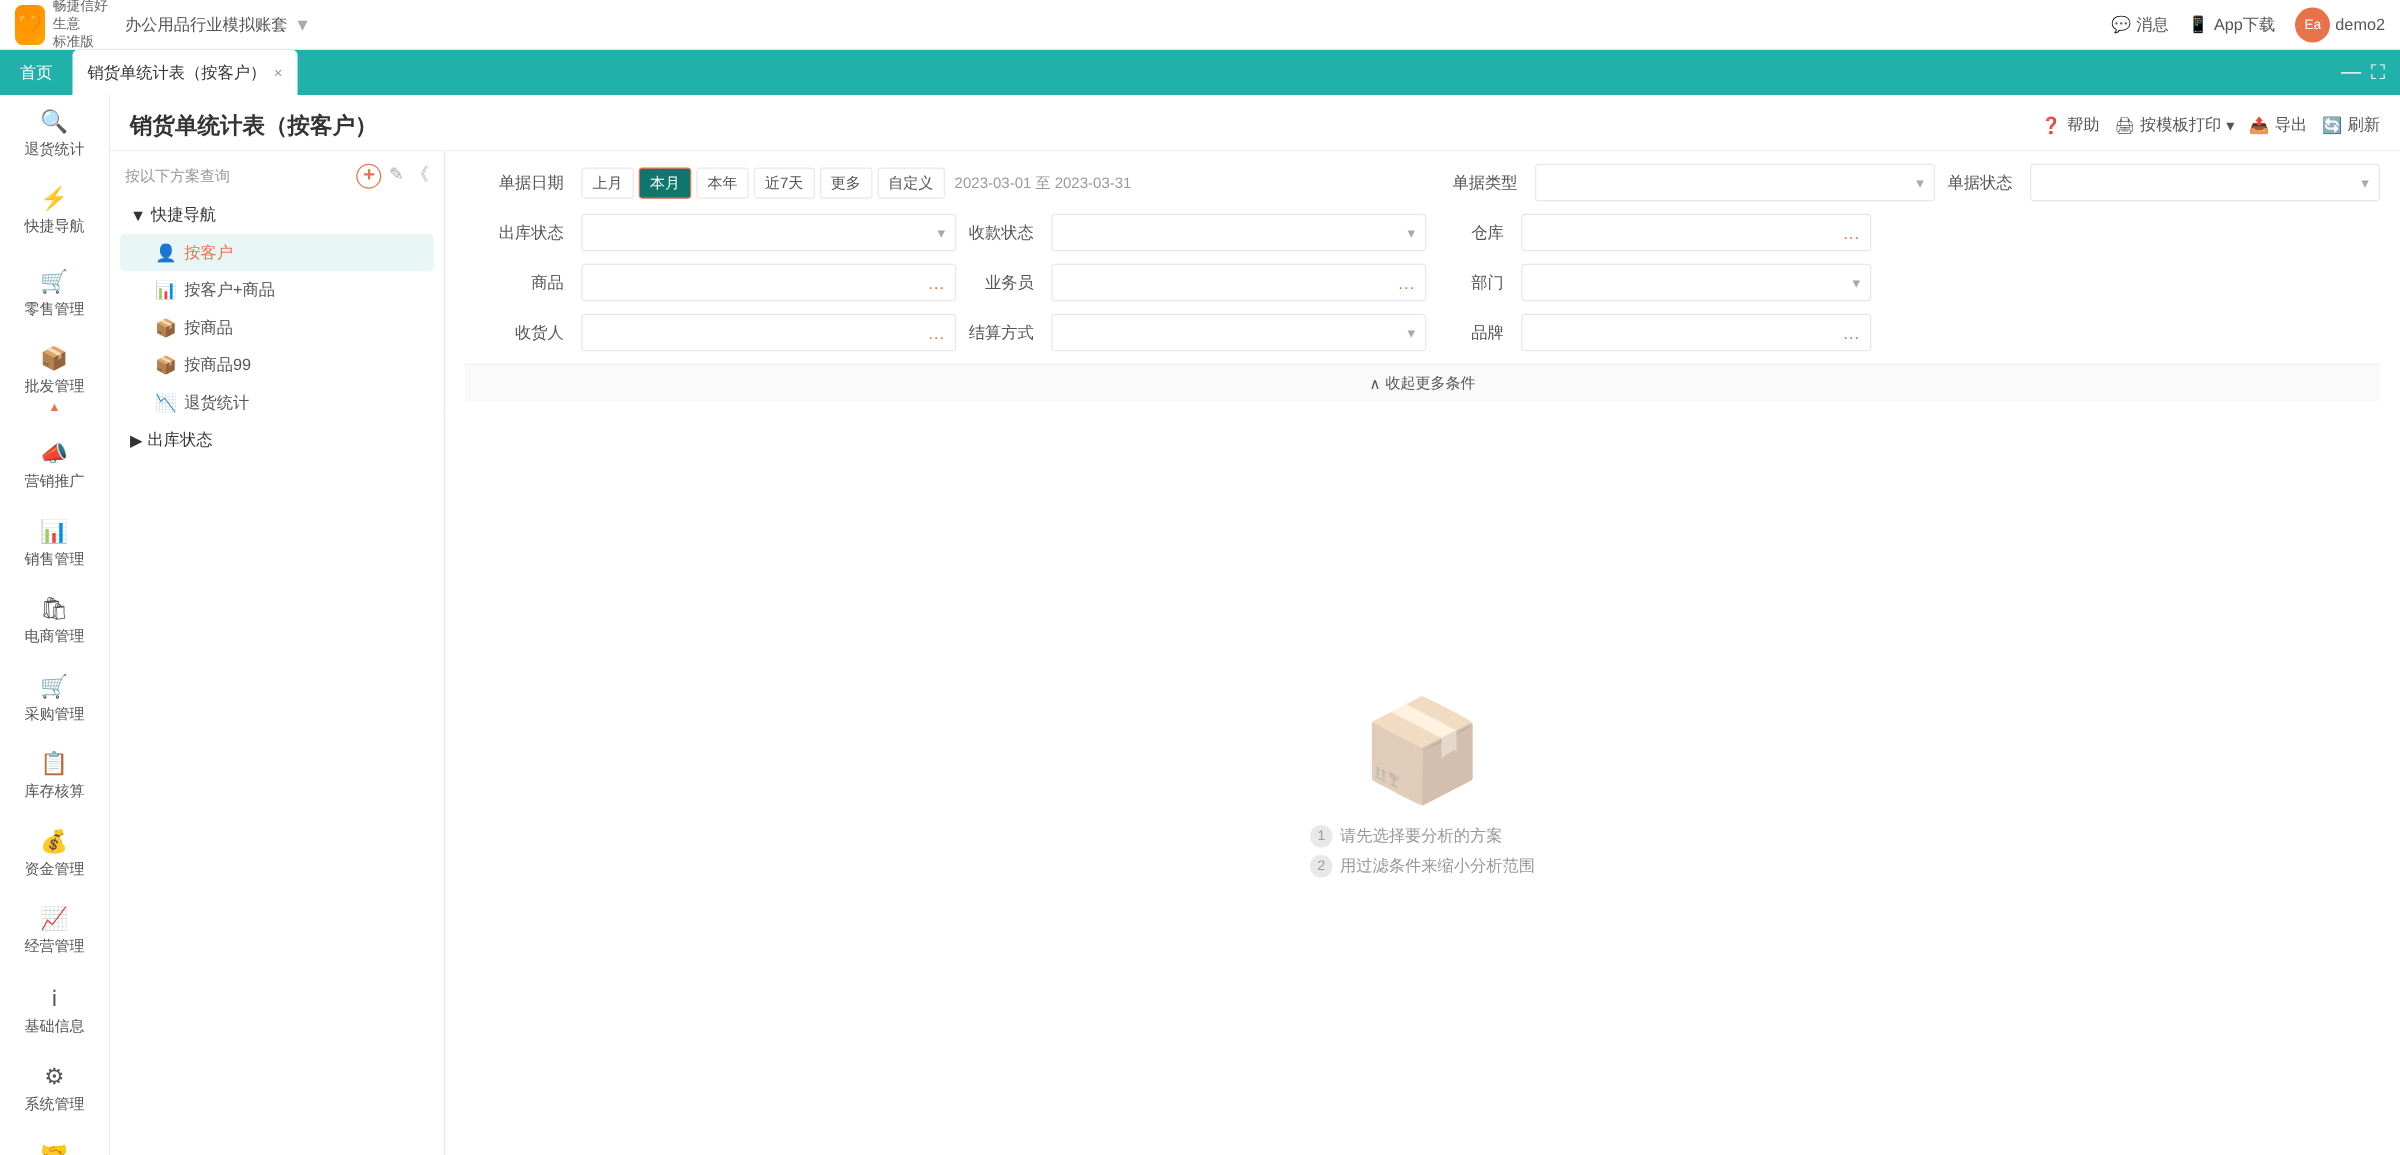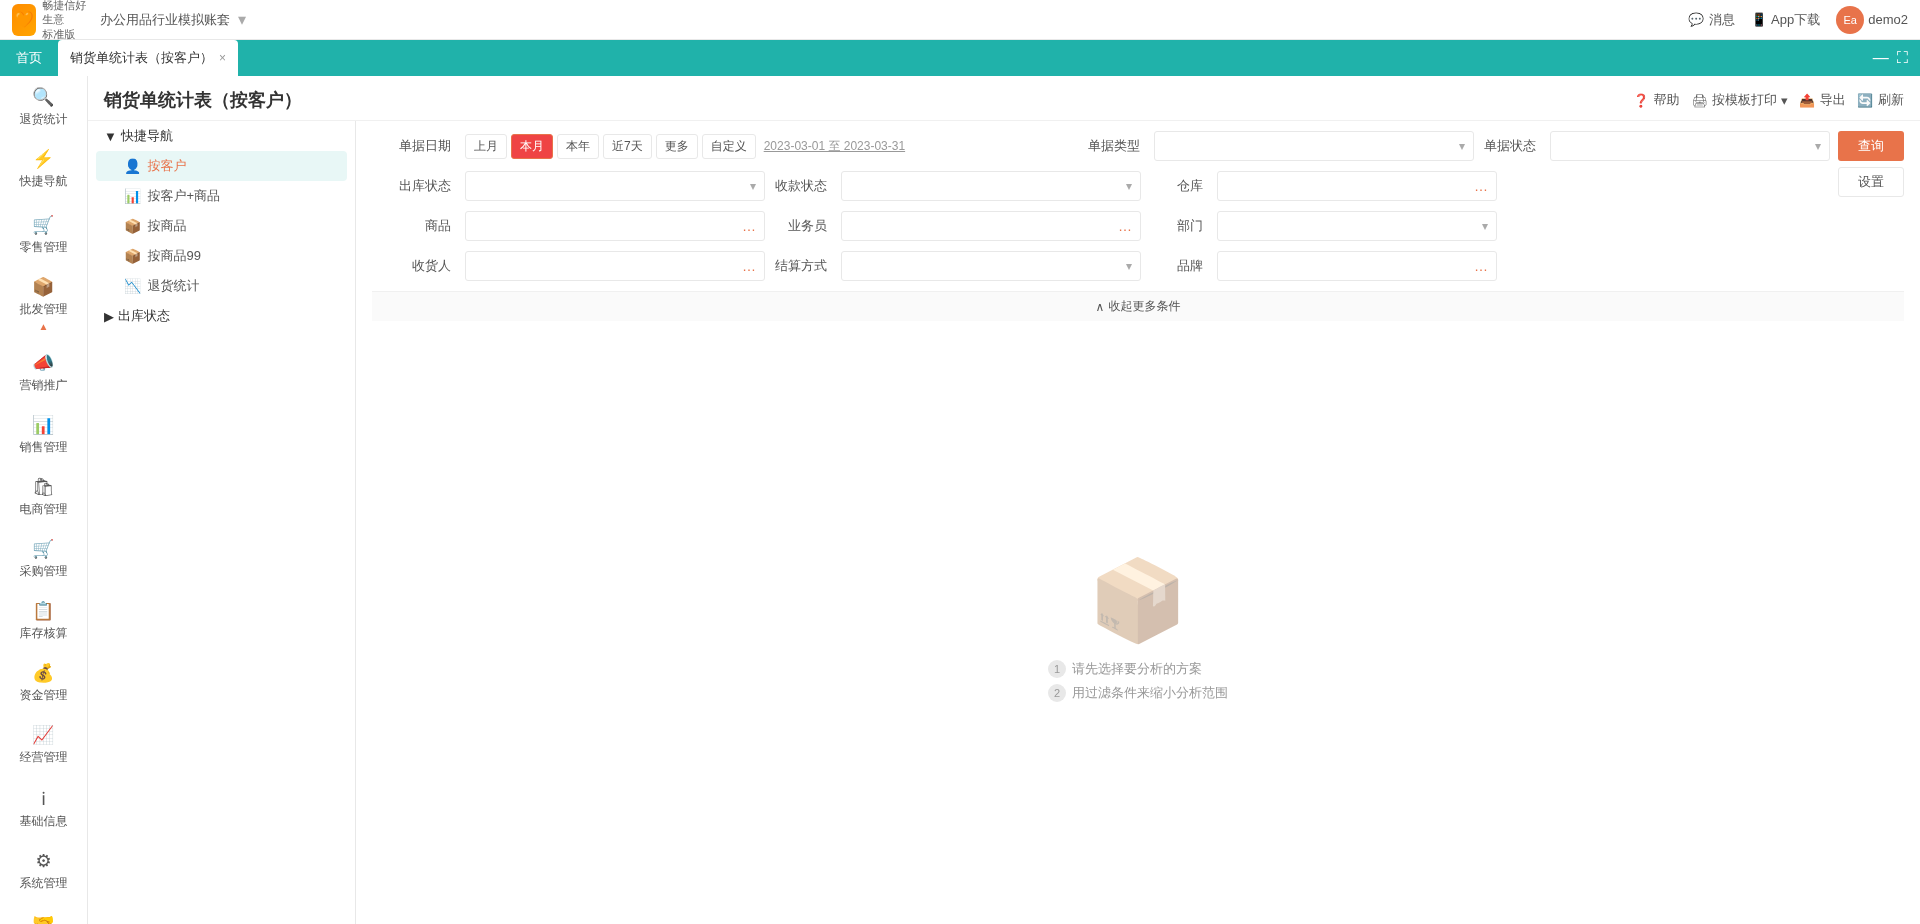--- a/index.html
+++ b/index.html
@@ -93,22 +93,22 @@
     .page-header { padding: 12px 16px 8px; display: flex; align-items: center; justify-content: space-between; background: #fff; border-bottom: 1px solid #f0f0f0; }
     .page-title { font-size: 18px; font-weight: 600; color: #333; }
     .page-actions { display: flex; align-items: center; gap: 12px; font-size: 13px; color: #555; }
     .page-action-btn { display: flex; align-items: center; gap: 4px; cursor: pointer; color: #555; }
 
     
     .filter-section { background: #fff; padding: 10px 16px; flex-shrink: 0; }
     .filter-row { display: flex; align-items: center; margin-bottom: 10px; gap: 8px; margin-left: 25px; }
     .filter-label { min-width: 60px; font-size: 13px; color: #555; text-align: right; padding-right: 6px; flex-shrink: 0; }
     .date-btn { padding: 3px 8px; border: 1px solid #e8e8e8; border-radius: 3px; cursor: pointer; font-size: 12px; color: #555; background: #fff; }
-    .date-btn.active { background: #ef4444; color: #fff; border-color: #e8734a; }
-    .date-range { font-size: 12px; color: #999; margin-left: 4px; text-decoration: underline; }
+    .date-btn.active { background: #0f766e; color: #fff; border-color: #e8734a; }
+    .date-range { font-size: 12px; color: #999; margin-left: 4px; }
     .filter-select { flex: 1; height: 30px; border: 1px solid #e8e8e8; border-radius: 3px; padding: 0 8px; font-size: 13px; color: #555; background: #fff; display: flex; align-items: center; justify-content: space-between; cursor: pointer; }
     .filter-input { flex: 1; height: 30px; border: 1px solid #e8e8e8; border-radius: 3px; padding: 0 8px; font-size: 13px; color: #555; background: #fff; display: flex; align-items: center; justify-content: flex-end; cursor: pointer; }
     .filter-ellipsis { color: #e8734a; font-size: 14px; }
     .filter-arrow { color: #aaa; font-size: 12px; }
 
     
     .collapse-bar { display: flex; align-items: center; justify-content: center; padding: 6px; border-top: 1px solid #f0f0f0; cursor: pointer; color: #555; font-size: 12px; gap: 4px; background: #fafafa; }
 
     
     .empty-state { flex: 1; display: flex; flex-direction: column; align-items: center; justify-content: center; gap: 12px; background: #fff; margin: 0; }
@@ -250,20 +250,28 @@
         <div class="page-action-btn">
           <span>🔄</span>
           <span>刷新</span>
         </div>
       </div>
     </div>
 
     <div class="content-inner">
 
       <div class="left-panel">
+        <div class="left-panel-header">
+          <span class="left-panel-title">按以下方案查询</span>
+          <div class="left-panel-actions">
+            <span style="font-size:16px;color:#e8734a;cursor:pointer;border:1px solid #e8734a;border-radius:50%;width:20px;height:20px;display:flex;align-items:center;justify-content:center;font-weight:bold;">+</span>
+            <span style="color:#aaa;cursor:pointer;">✎</span>
+            <span style="color:#aaa;cursor:pointer;">《</span>
+          </div>
+        </div>
 
         <div class="tree-group">
           <div class="tree-group-header">
             <span>▼</span>
             <span>快捷导航</span>
           </div>
           <div class="tree-item active">
             <span class="tree-item-icon" style="color:#e8734a;">👤</span>
             <span>按客户</span>
           </div>
@@ -367,24 +375,20 @@
                   <span class="filter-arrow">▾</span>
                 </div>
                 <span class="filter-label">品牌</span>
                 <div class="filter-input" style="flex:2;max-width:280px;justify-content:flex-end;">
                   <span class="filter-ellipsis">…</span>
                 </div>
               </div>
 
             </div>
 
-            <div class="action-col">
-              <button class="query-btn">查询</button>
-              <button class="settings-btn">设置</button>
-            </div>
           </div>
 
           <div class="collapse-bar">
             <span>∧</span>
             <span>收起更多条件</span>
           </div>
 
         </div>
 
         <div class="empty-state">

